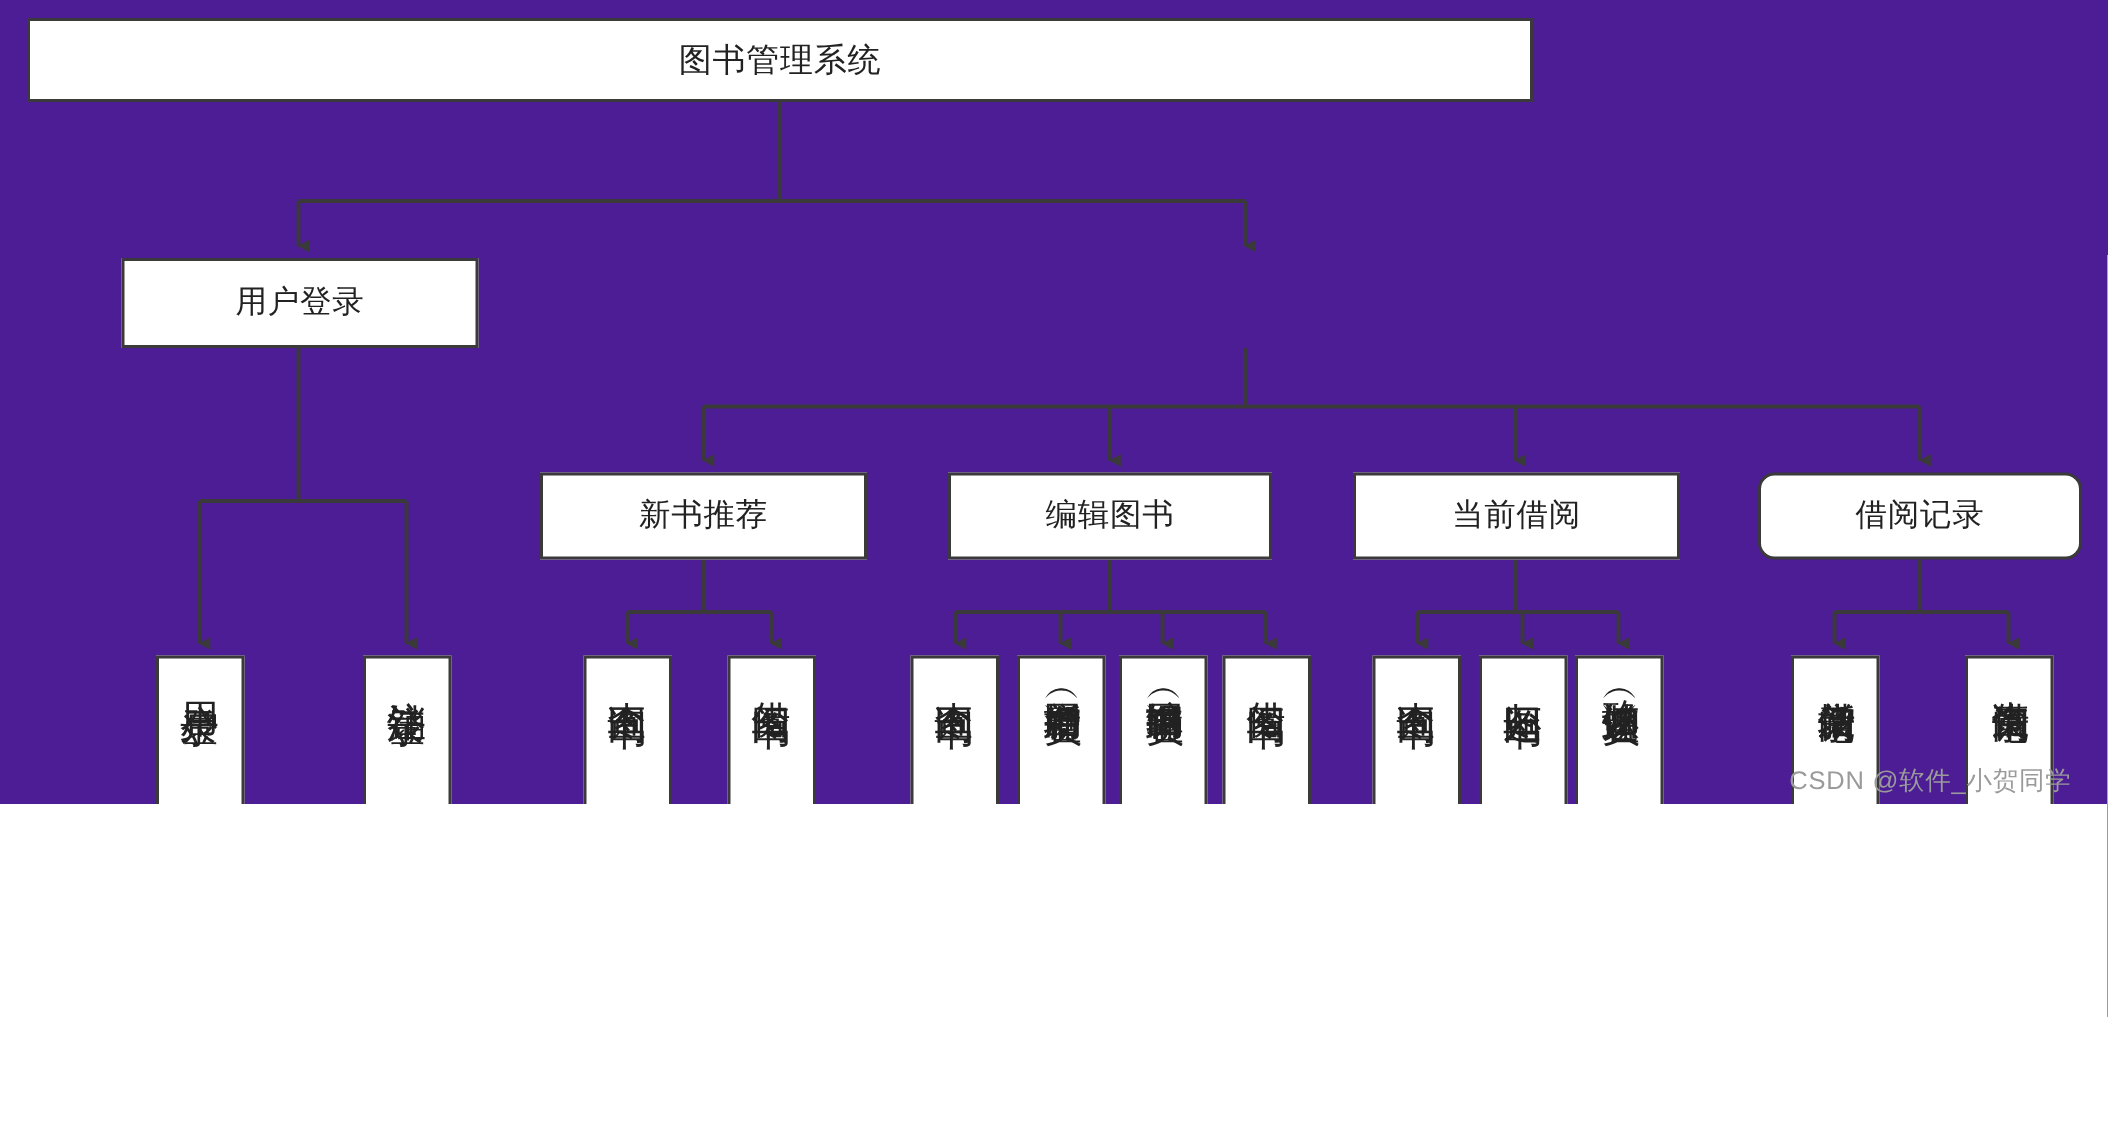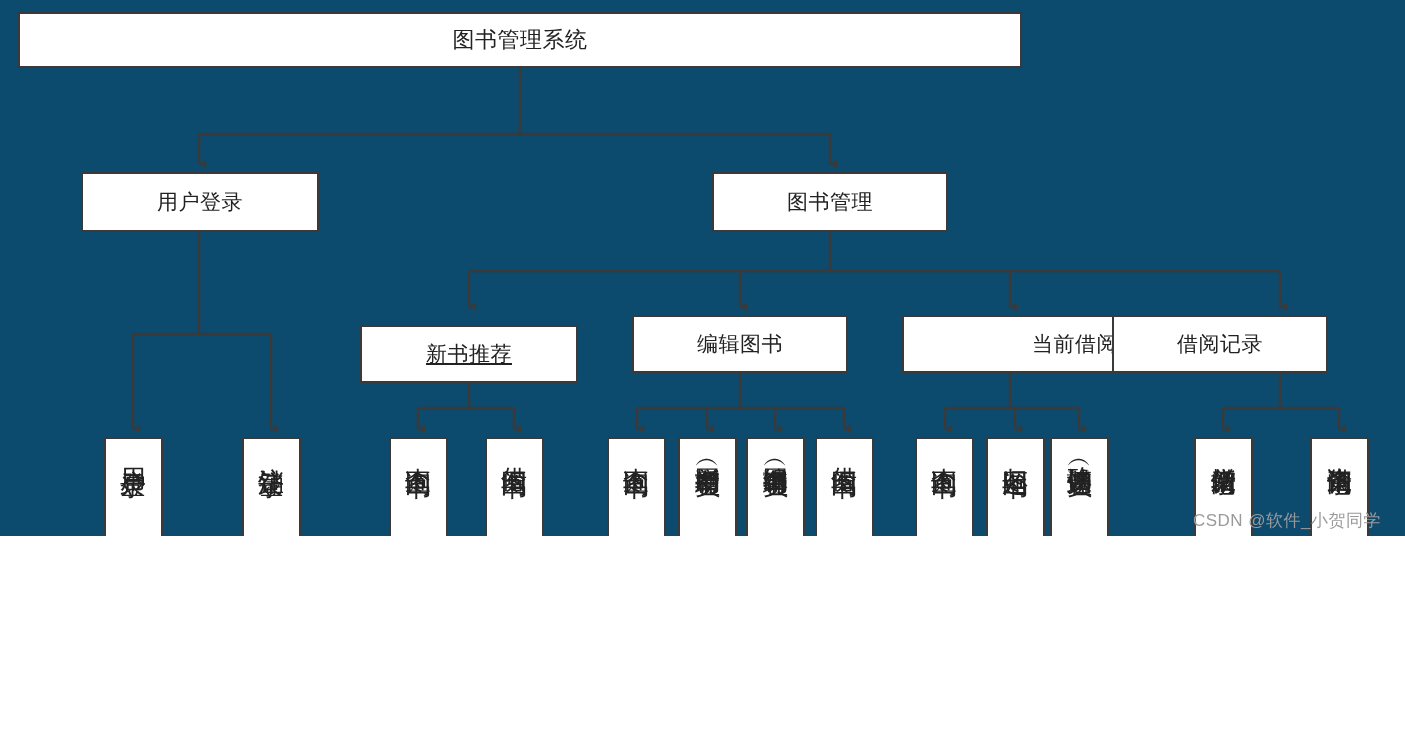--- a/index.html
+++ b/index.html
@@ -8,21 +8,21 @@
     padding: 0;
     background: #ffffff;
   }
   body {
     font-family: "Liberation Sans", "DejaVu Sans", sans-serif;
   }
   #canvas {
     position: relative;
     width: 1405px;
     height: 536px;
-    background: #0c4a6e;
+    background: #4c1d95;
     overflow: hidden;
   }
   #edges {
     position: absolute;
     left: 0;
     top: 0;
     width: 1405px;
     height: 747px;
     pointer-events: none;
   }
@@ -137,34 +137,31 @@
     </g>
   </svg>
 
   <div class="node h root" style="left:18px; top:12px; width:1004px; height:56px;">
     <span class="label">图书管理系统</span>
   </div>
 
   <div class="node h" style="left:81px; top:172px; width:238px; height:60px;">
     <span class="label">用户登录</span>
   </div>
-  <div class="node h" style="left:712px; top:172px; width:236px; height:60px;">
-    <span class="label">图书管理</span>
-  </div>
-
-  <div class="node h" style="left:360px; top:325px; width:218px; height:58px;text-decoration:underline;">
+
+  <div class="node h" style="left:360px; top:315px; width:218px; height:58px;">
     <span class="label">新书推荐</span>
   </div>
   <div class="node h" style="left:632px; top:315px; width:216px; height:58px;">
     <span class="label">编辑图书</span>
   </div>
-  <div class="node h" style="left:902px; top:315px; width:218px; height:58px;justify-content:flex-end;">
+  <div class="node h" style="left:902px; top:315px; width:218px; height:58px;">
     <span class="label">当前借阅</span>
   </div>
-  <div class="node h" style="left:1112px; top:315px; width:216px; height:58px;">
+  <div class="node h" style="left:1172px; top:315px; width:216px; height:58px;border-radius:11px;">
     <span class="label">借阅记录</span>
   </div>
 
   <div class="node v" style="left:104px; top:437px; width:59px; height:297px;">
     <span class="label">用户登录</span>
   </div>
   <div class="node v" style="left:242px; top:437px; width:59px; height:297px;">
     <span class="label">注销登录</span>
   </div>
 

